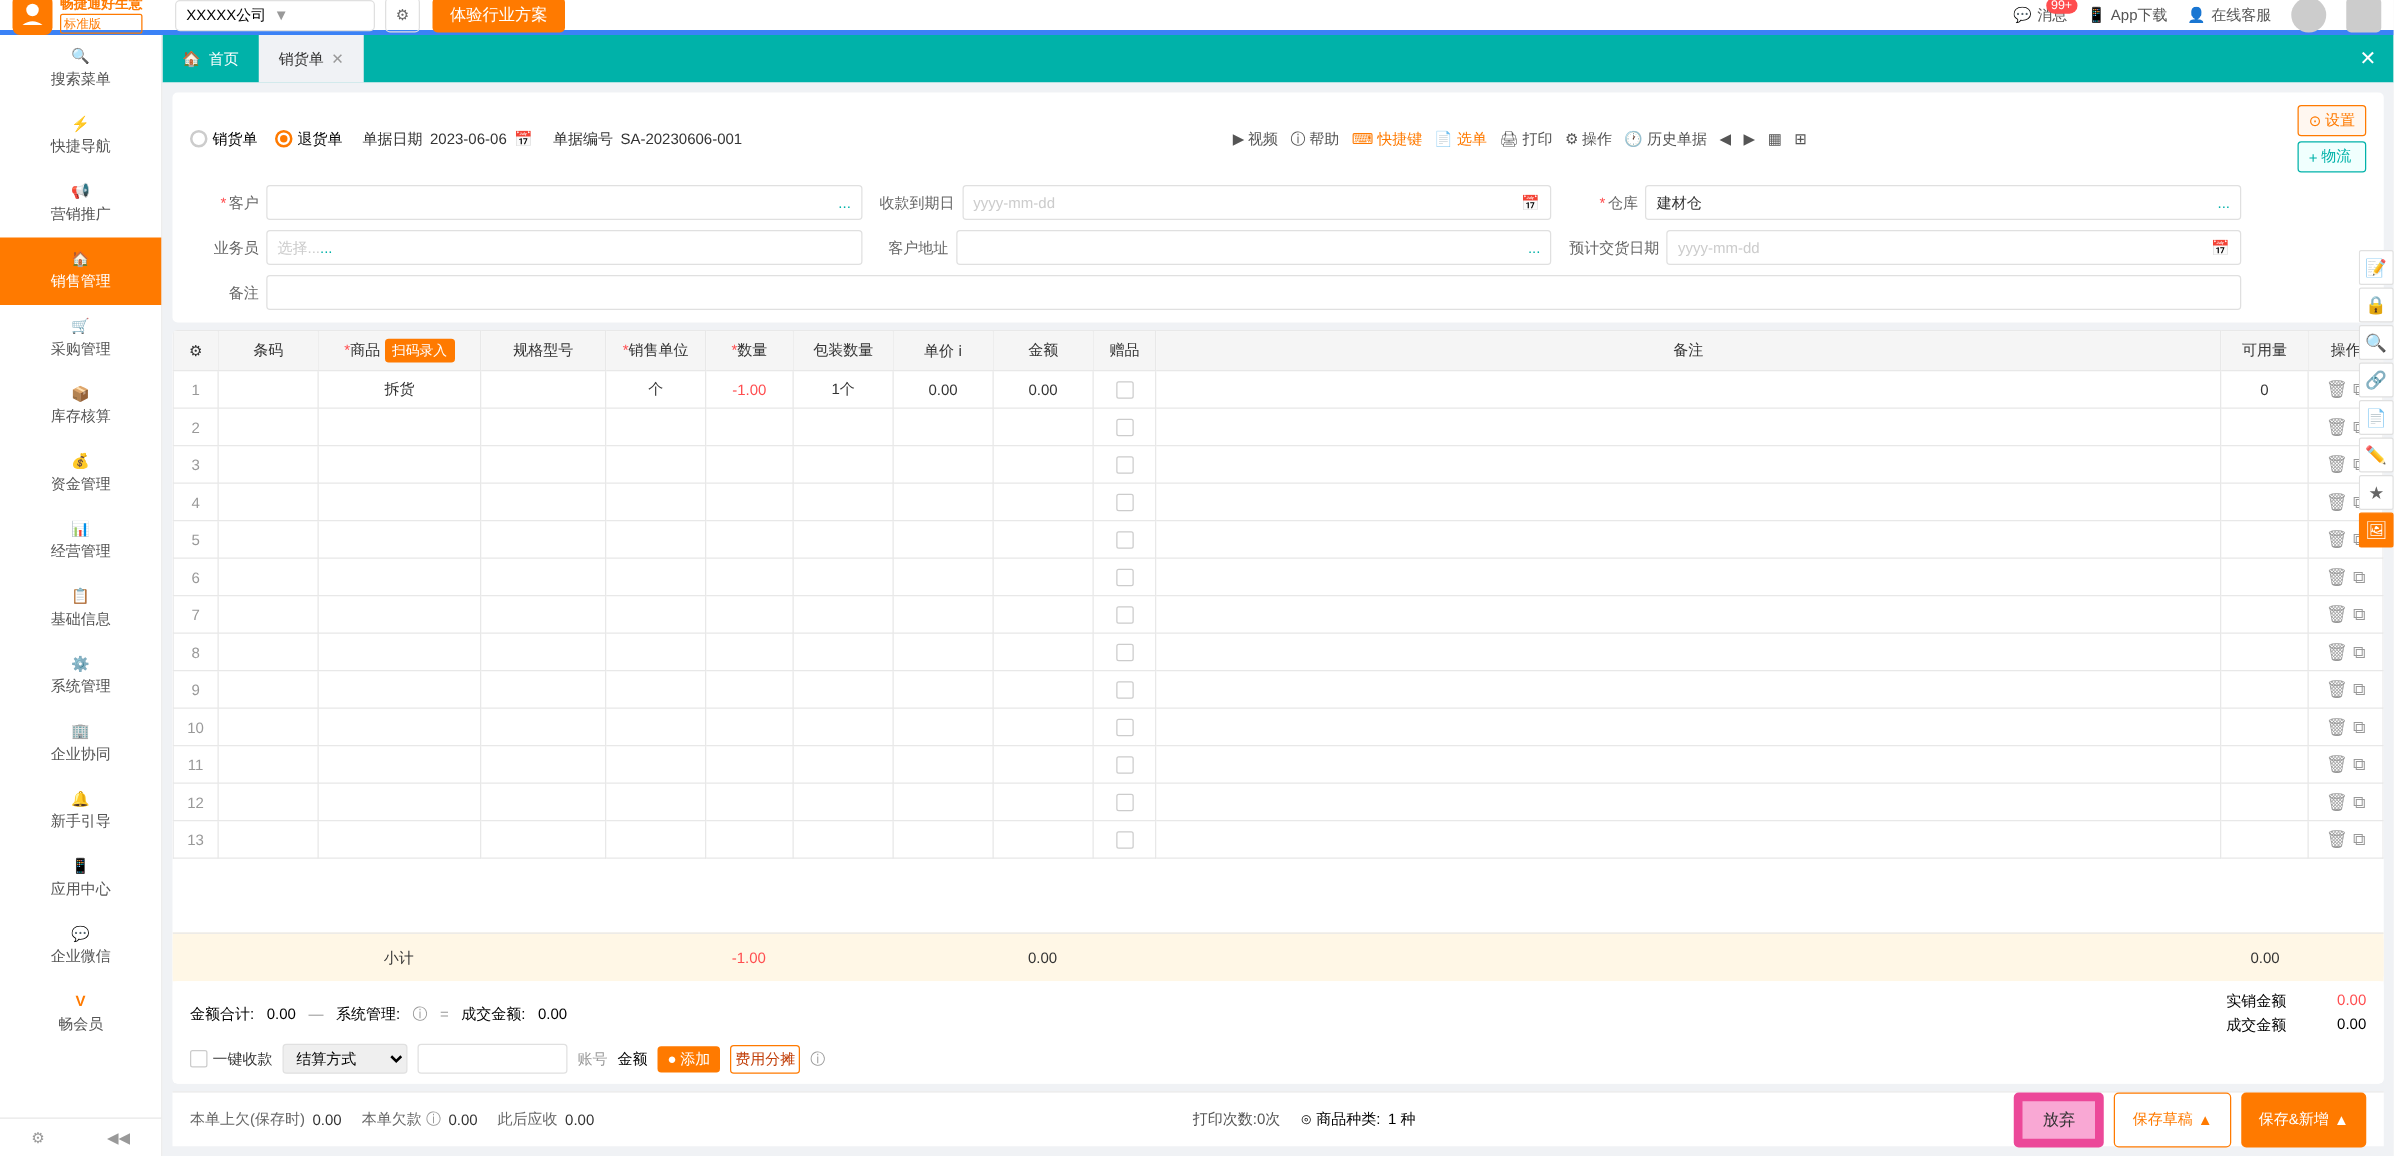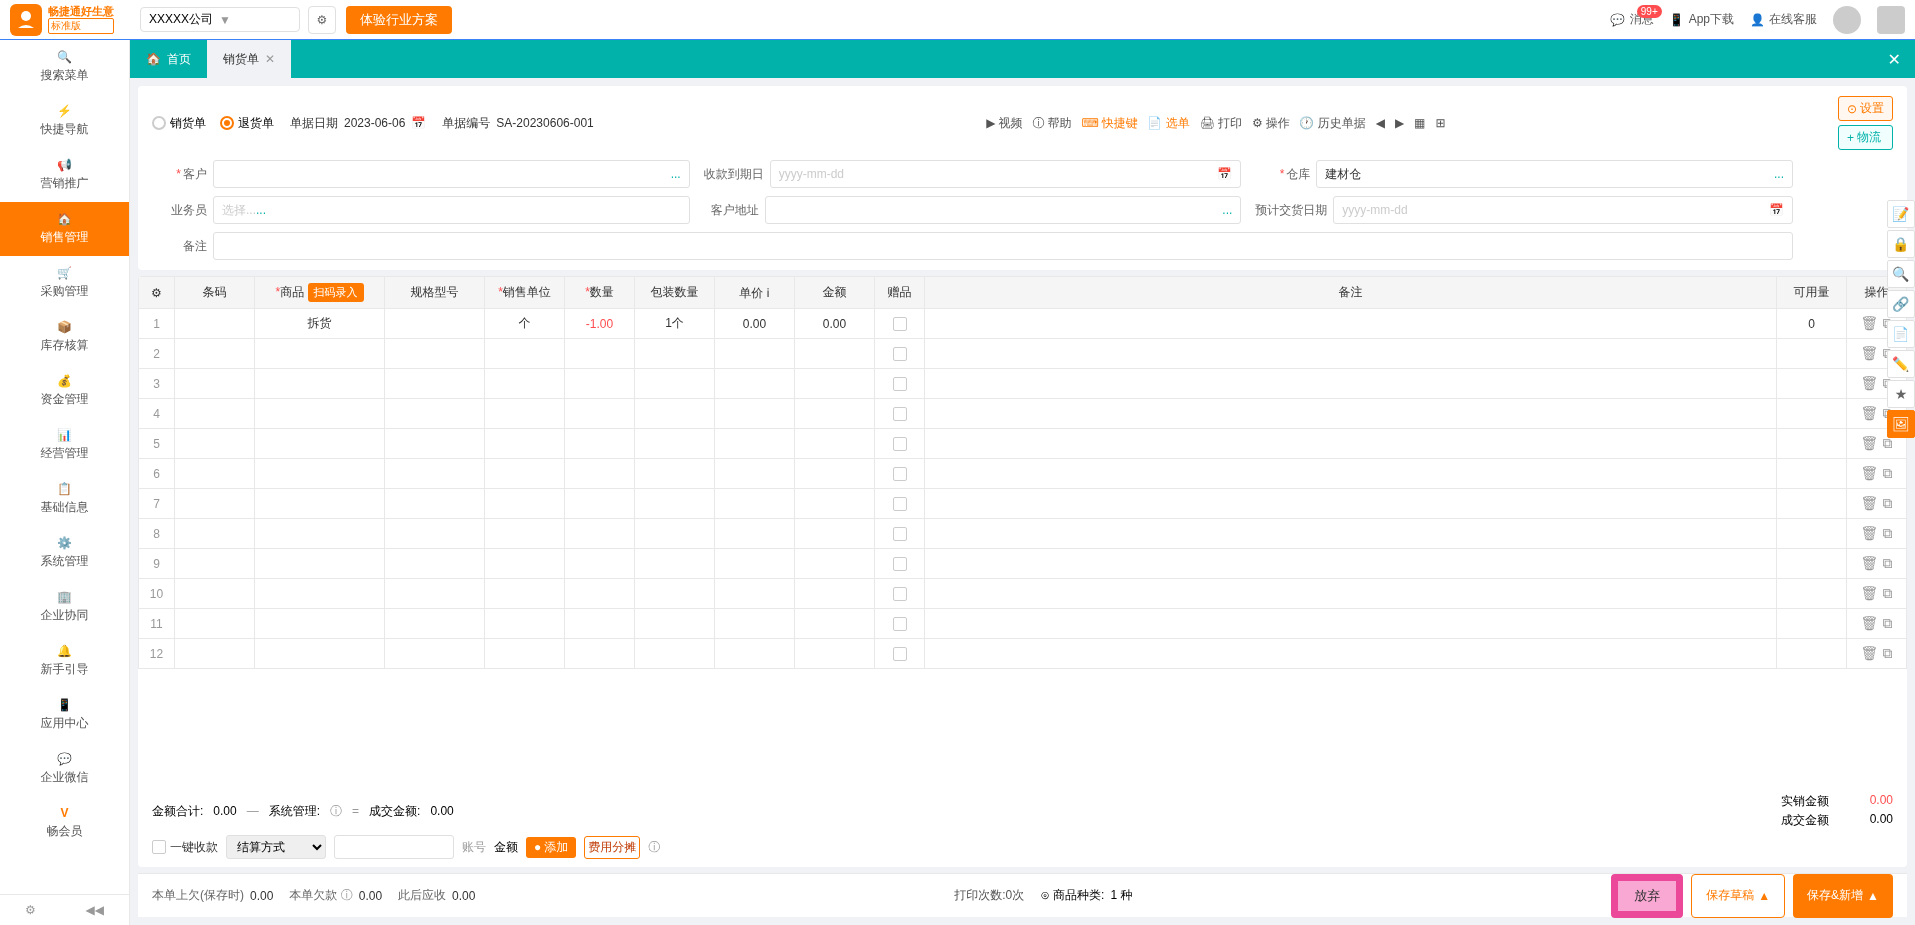--- a/index.html
+++ b/index.html
@@ -1,19 +1,19 @@
 <!DOCTYPE html>
 <html><head>
   <meta charset="utf-8">
   <style>
     * { box-sizing: border-box; margin: 0; padding: 0; font-family: 'Microsoft YaHei', Arial, sans-serif; font-size: 12px; }
     body { width: 1915px; height: 925px; overflow: hidden; background: #f5f5f5; display: flex; flex-direction: column; }
 
     
-    .top-bar { height: 40px; background: #fff; display: flex; align-items: center; padding: 0 10px; border-bottom: 1px solid #3b82f6; flex-shrink: 0; }
+    .top-bar { height: 28px; background: #fff; display: flex; align-items: center; padding: 0 10px; border-bottom: 4px solid #3b82f6; flex-shrink: 0; }
     .logo-area { display: flex; align-items: center; gap: 6px; width: 130px; }
     .logo-icon { width: 32px; height: 32px; background: #ff7a00; border-radius: 6px; display: flex; align-items: center; justify-content: center; }
     .company-selector { display: flex; align-items: center; border: 1px solid #e0e0e0; border-radius: 4px; padding: 3px 8px; cursor: pointer; min-width: 160px; background: #fff; }
     .gear-btn { width: 28px; height: 28px; border: 1px solid #e0e0e0; border-radius: 4px; display: flex; align-items: center; justify-content: center; cursor: pointer; margin-left: 8px; color: #666; }
     .trial-btn { background: #ff7a00; color: #fff; border: none; border-radius: 4px; padding: 5px 14px; cursor: pointer; font-size: 13px; margin-left: 10px; }
     .top-right { margin-left: auto; display: flex; align-items: center; gap: 16px; }
     .top-right-item { display: flex; align-items: center; gap: 4px; cursor: pointer; color: #555; font-size: 12px; position: relative; }
     .badge { background: #ff4d4f; color: #fff; font-size: 10px; border-radius: 8px; padding: 1px 4px; position: absolute; top: -6px; right: -8px; }
     .avatar { width: 28px; height: 28px; border-radius: 50%; background: #ccc; }
 
@@ -688,24 +688,69 @@
     </td>
     <td class="col-remark"></td>
     <td class="col-available"></td>
     <td class="col-op">
       <div class="row-op">
         <span class="op-icon">🗑</span>
         <span class="op-icon">⧉</span>
       </div>
     </td>
   </tr>
+                <tr>
+    <td class="col-num">13</td>
+    <td class="col-barcode"></td>
+    <td class="col-product"></td>
+    <td class="col-spec"></td>
+    <td class="col-unit"></td>
+    <td class="col-qty "></td>
+    <td class="col-pkgqty"></td>
+    <td class="col-price"></td>
+    <td class="col-amount"></td>
+    <td class="col-gift">
+      <div class="checkbox-cell">
+                      <div class="cb"></div>
+                    </div>
+    </td>
+    <td class="col-remark"></td>
+    <td class="col-available"></td>
+    <td class="col-op">
+      <div class="row-op">
+        <span class="op-icon">🗑</span>
+        <span class="op-icon">⧉</span>
+      </div>
+    </td>
+  </tr>
               </tbody>
           </table>
         </div>
 
+        <div style="background:#fff7e6;border-top:1px solid #e8e8e8;display:flex;align-items:center;padding:4px 0;">
+          <table style="width:100%;border-collapse:collapse;">
+            <tbody>
+                <tr class="subtotal-row">
+              <td style="width:36px;border:none;"></td>
+              <td style="width:80px;border:none;"></td>
+              <td style="width:130px;border:none;text-align:center;">小计</td>
+              <td style="width:100px;border:none;"></td>
+              <td style="width:80px;border:none;"></td>
+              <td style="width:70px;border:none;text-align:center;color:#ff4d4f;">-1.00</td>
+              <td style="width:80px;border:none;"></td>
+              <td style="width:80px;border:none;"></td>
+              <td style="width:80px;border:none;text-align:center;">0.00</td>
+              <td style="width:50px;border:none;"></td>
+              <td style="min-width:200px;flex:1;border:none;"></td>
+              <td style="width:70px;border:none;text-align:center;">0.00</td>
+              <td style="width:60px;border:none;"></td>
+            </tr>
+          </tbody>
+            </table>
+        </div>
 
         <div class="form-footer">
           <div class="footer-row1">
             <span>金额合计:</span>
             <span>0.00</span>
             <span style="color:#999;">—</span>
             <span>系统管理:</span>
             <span class="info-icon">ⓘ</span>
             <span style="color:#999;">=</span>
             <span>成交金额:</span>

